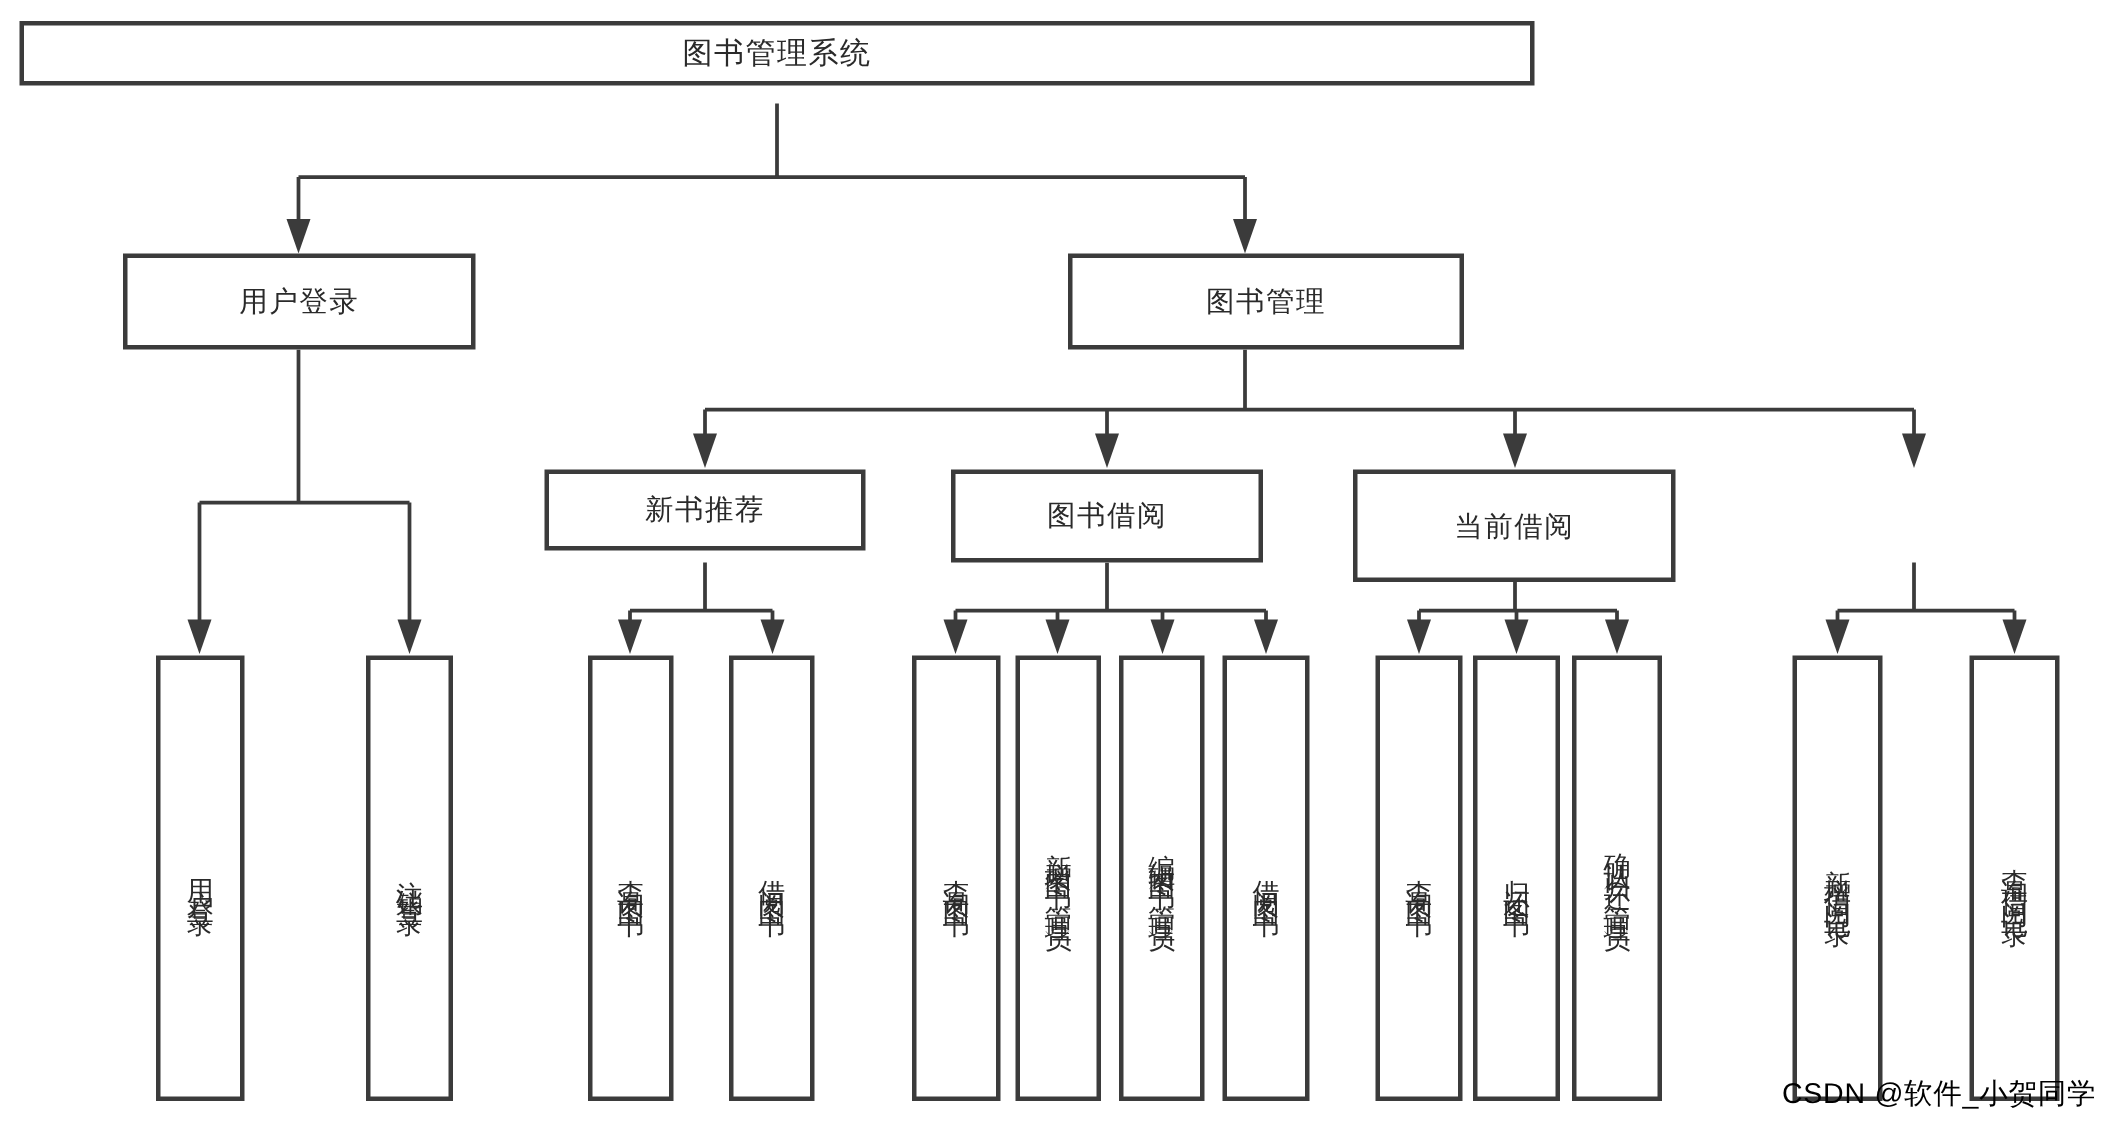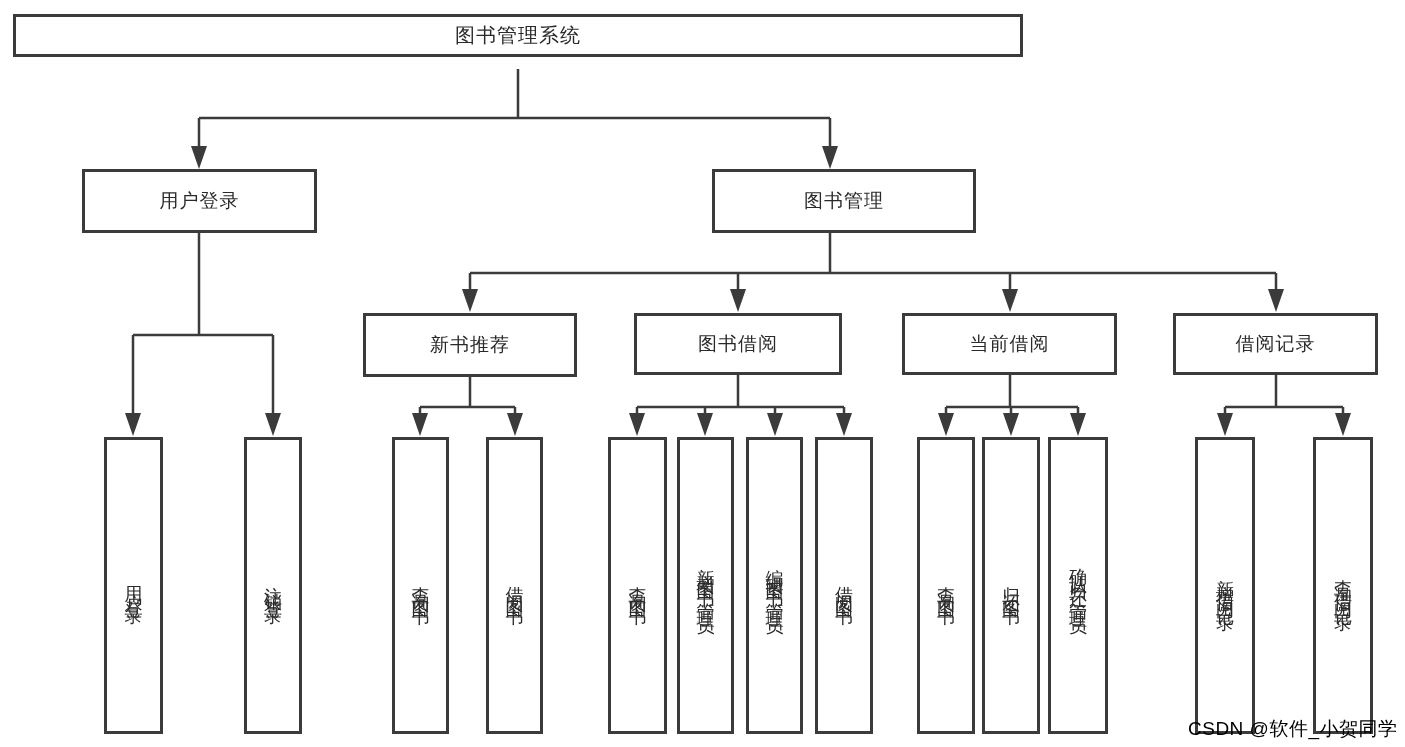--- a/index.html
+++ b/index.html
@@ -36,23 +36,23 @@
     text-orientation:mixed;
     font-size:18px;
     letter-spacing:7px;
     color:#2a2a2a;
     line-height:1;
   }
   
   #b-root {left:13px;  top:14px;  width:1010px; height:43px;}
   #b-l2-0 {left:82px;  top:169px; width:235px;  height:64px;}
   #b-l2-1 {left:712px; top:169px; width:264px;  height:64px;}
-  #b-l3-0 {left:363px; top:313px; width:214px;  height:64px;}
+  #b-l3-0 {left:363px; top:313px; width:214px;  height:54px;}
   #b-l3-1 {left:634px; top:313px; width:208px;  height:62px;}
-  #b-l3-2 {left:902px; top:313px; width:215px;  height:62px;}
+  #b-l3-2 {left:902px; top:313px; width:215px;  height:75px;}
   #b-l3-3 {left:1173px;top:313px; width:205px;  height:62px;}
   
   #lf-a0 {left:104px;  top:437px; width:59px;}
   #lf-a1 {left:244px;  top:437px; width:58px;}
   #lf-b0 {left:392px;  top:437px; width:57px;}
   #lf-b1 {left:486px;  top:437px; width:57px;}
   #lf-c0 {left:608px;  top:437px; width:59px;}
   #lf-c1 {left:677px;  top:437px; width:57px;}
   #lf-c2 {left:746px;  top:437px; width:57px;}
   #lf-c3 {left:815px;  top:437px; width:58px;}
@@ -127,23 +127,20 @@
 
   <div class="box" id="b-l3-0">
     <span class="hlabel">新书推荐</span>
   </div>
   <div class="box" id="b-l3-1">
     <span class="hlabel">图书借阅</span>
   </div>
   <div class="box" id="b-l3-2">
     <span class="hlabel">当前借阅</span>
   </div>
-  <div class="box" id="b-l3-3">
-    <span class="hlabel">借阅记录</span>
-  </div>
 
   <div class="box leaf" id="lf-a0">
     <span class="vtext">用户登录</span>
   </div>
   <div class="box leaf" id="lf-a1">
     <span class="vtext">注销登录</span>
   </div>
 
   <div class="box leaf" id="lf-b0">
     <span class="vtext">查询图书</span>

